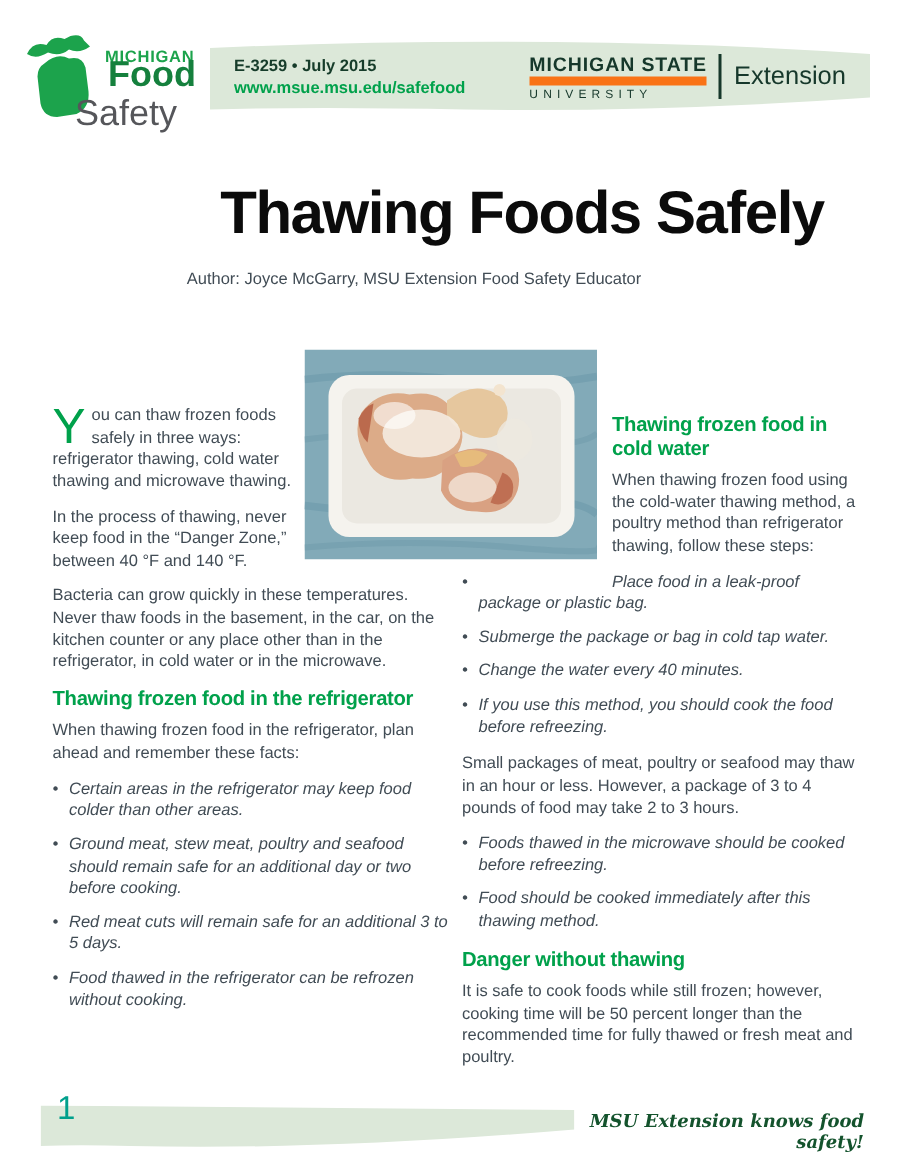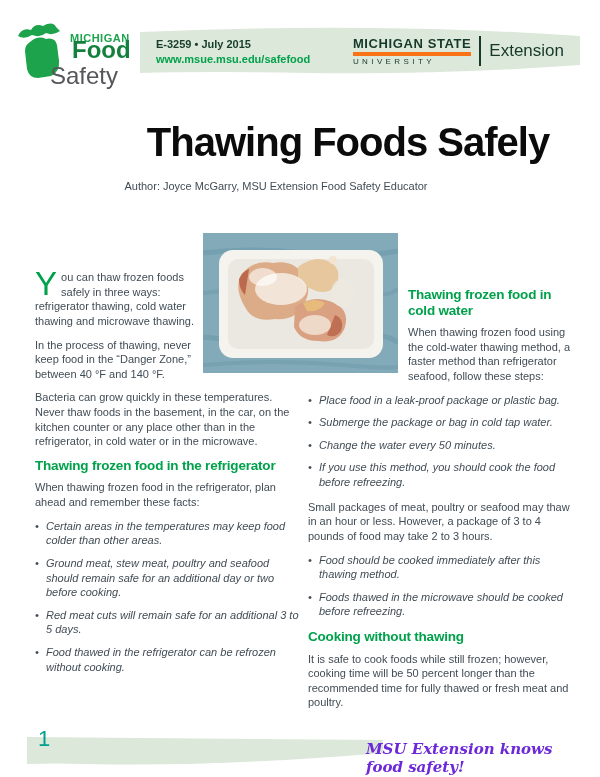--- a/index.html
+++ b/index.html
@@ -18,21 +18,21 @@
   .banner {
     position:absolute; left:140px; top:27px; width:440px; height:48px;
     background:#dce8d9;
     clip-path: path("M0 5 Q110 0 230 1 Q340 2 440 9 L440 38 Q300 48 170 46 Q70 44 0 46 Z");
     display:flex; align-items:center; justify-content:space-between;
     padding:0 16px; box-sizing:border-box;
   }
   .banner-issue { font-size:11px; font-weight:bold; color:#163c2a; margin-bottom:3px; }
   .banner-url { font-size:11px; font-weight:bold; color:#00a14b; cursor:pointer; }
   .msu-mark { display:flex; align-items:center; gap:8px; color:#16382b; }
-  .msu-name { font-size:13px; font-weight:bold; letter-spacing:.6px; border-bottom:4px solid #f97316; padding-bottom:1px; white-space:nowrap; }
+  .msu-name { font-size:13px; font-weight:bold; letter-spacing:.6px; border-bottom:6px solid #f97316; padding-bottom:1px; white-space:nowrap; }
   .msu-sub { font-size:8px; letter-spacing:3.4px; margin-top:1px; white-space:nowrap; }
   .msu-divider { width:2px; height:30px; background:#16382b; }
   .msu-ext { font-size:17px; color:#16382b; }
 
   
   .title { position:absolute; left:0; top:120px; width:600px; text-align:center;
     font-size:40px; font-weight:bold; color:#0b0b0b; letter-spacing:-1px;margin-left:48px; }
   .author { position:absolute; left:0; top:180px; width:552px; text-align:center;
     font-size:11px; color:#414c55; }
 
@@ -53,23 +53,23 @@
   ul.bullets li { position:relative; padding-left:11px; margin-bottom:8px; }
   ul.bullets li::before { content:"•"; position:absolute; left:0; top:0; color:#414c55; }
 
   
   .footer-band {
     position:absolute; left:27px; top:736px; width:356px; height:30px;
     background:#dce8d9;
     clip-path: path("M0 1 L356 4 L356 17 Q190 31 60 28 Q25 27 0 28 Z");
   }
   .page-number { position:absolute; left:38px; top:726px; font-size:22px; color:#00a08c; }
-  .tagline { position:absolute; right:24px; top:740px; width:210px; 
+  .tagline { position:absolute; right:24px; top:740px; width:210px; text-align:right;
     font-family:"DejaVu Serif", serif; font-style:italic; font-weight:bold;
-    font-size:15px; color:#6d28d9; }
+    font-size:12px; color:#14532d; }
 </style>
 </head>
 <body>
 
 <div class="page">
 
   <div class="logo">
     <svg width="58" height="66" viewBox="0 0 58 66">
       <path d="M4 16 Q8 7 17 10 Q21 3 29 6 L33 4 Q40 2 42 7 L46 11 Q39 16 32 13 Q26 18 18 15 Q10 20 4 16 Z" fill="#1ca34c"></path>
       <path d="M16 22 Q24 15 32 19 Q41 17 43 25 L45 41 Q46 52 37 56 L24 58 Q15 58 13 49 L11 31 Q11 25 16 22 Z" fill="#1ca34c"></path>
@@ -122,45 +122,45 @@
 
   <div class="col col-left">
     <div class="spacer-r"></div>
     <p><span class="dropcap">Y</span><span>ou can thaw frozen foods safely in three ways: refrigerator thawing, cold water thawing and microwave thawing.</span></p>
     <p>In the process of thawing, never keep food in the “Danger Zone,” between 40 °F and 140 °F.</p>
     <p>Bacteria can grow quickly in these temperatures. Never thaw foods in the basement, in the car, on the kitchen counter or any place other than in the refrigerator, in cold water or in the microwave.</p>
 
     <h2 class="nowrap">Thawing frozen food in the refrigerator</h2>
     <p>When thawing frozen food in the refrigerator, plan ahead and remember these facts:</p>
     <ul class="bullets">
-      <li>Certain areas in the temperatures may keep food colder than other areas.</li>
+      <li>Certain areas in the refrigerator may keep food colder than other areas.</li>
       <li>Ground meat, stew meat, poultry and seafood should remain safe for an additional day or two before cooking.</li>
       <li>Red meat cuts will remain safe for an additional 3 to 5 days.</li>
       <li>Food thawed in the refrigerator can be refrozen without cooking.</li>
     </ul>
   </div>
 
   <div class="col col-right">
     <div class="spacer-l"></div>
-    <h2 style="margin-top:16px;">Thawing frozen food in cold water</h2>
-    <p>When thawing frozen food using the cold-water thawing method, a faster method than refrigerator seafood, follow these steps:</p>
+    <h2 style="margin-top:4px;">Thawing frozen food in cold water</h2>
+    <p>When thawing frozen food using the cold-water thawing method, a poultry method than refrigerator thawing, follow these steps:</p>
     <ul class="bullets">
       <li>Place food in a leak-proof package or plastic bag.</li>
       <li>Submerge the package or bag in cold tap water.</li>
-      <li>Change the water every 50 minutes.</li>
+      <li>Change the water every 40 minutes.</li>
       <li>If you use this method, you should cook the food before refreezing.</li>
     </ul>
     <p>Small packages of meat, poultry or seafood may thaw in an hour or less. However, a package of 3 to 4 pounds of food may take 2 to 3 hours.</p>
 
     <ul class="bullets">
+      <li>Foods thawed in the microwave should be cooked before refreezing.</li>
       <li>Food should be cooked immediately after this thawing method.</li>
-      <li>Foods thawed in the microwave should be cooked before refreezing.</li>
     </ul>
 
-    <h2>Cooking without thawing</h2>
+    <h2>Danger without thawing</h2>
     <p>It is safe to cook foods while still frozen; however, cooking time will be 50 percent longer than the recommended time for fully thawed or fresh meat and poultry.</p>
   </div>
 
   <div class="footer-band"></div>
   <div class="page-number">1</div>
   <div class="tagline">MSU Extension knows food safety!</div>
 
 </div>
 
 </body></html>

